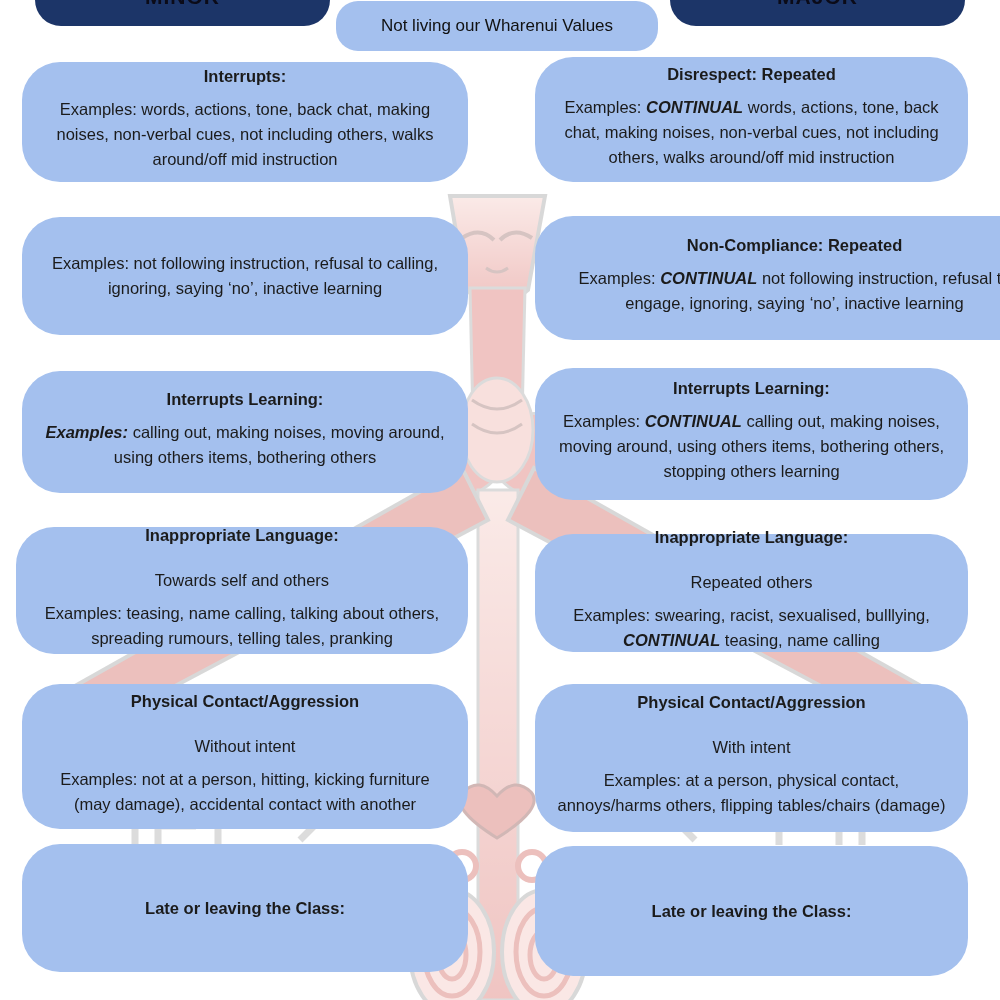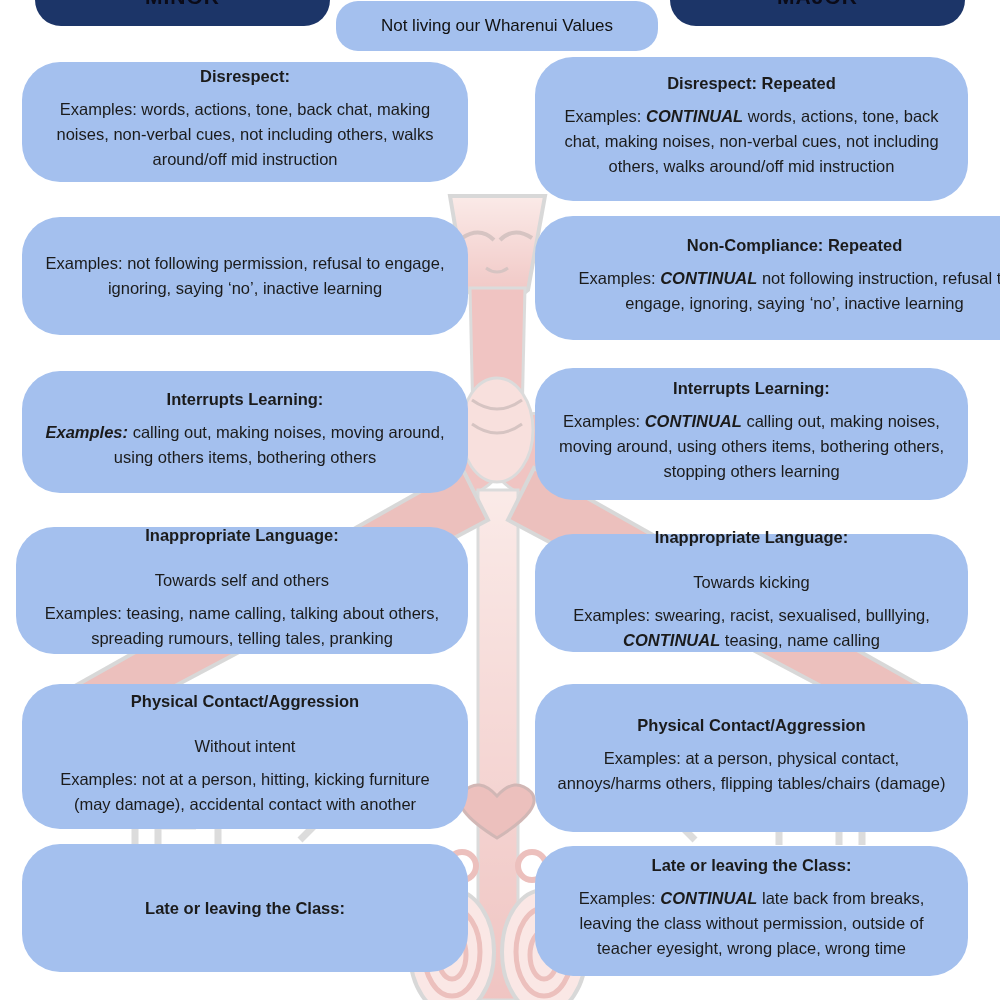--- a/index.html
+++ b/index.html
@@ -94,33 +94,33 @@
   <span>MINOR</span>
 </div>
 <div class="title-pill" style="left:336px;top:1px;width:322px;height:50px;">
   <span>Not living our Wharenui Values</span>
 </div>
 <div class="header-pill" style="left:670px;top:-32px;width:295px;height:58px;">
   <span>MAJOR</span>
 </div>
 
 <div class="card" style="left:22px;top:62px;width:446px;height:120px;">
-  <h3 class="card-title">Disrespect:</h3>
+  <h3 class="card-title">Interrupts:</h3>
 
   <p class="card-body"><span>Examples: words, actions, tone, back chat, making noises, non-verbal cues, not including others, walks around/off mid instruction</span></p>
 </div>
-<div class="card" style="left:535px;top:57px;width:433px;height:144px;">
+<div class="card" style="left:535px;top:57px;width:433px;height:125px;">
   <h3 class="card-title">Disrespect: Repeated</h3>
 
   <p class="card-body"><span>Examples: </span><span class="b">CONTINUAL</span><span> words, actions, tone, back chat, making noises, non-verbal cues, not including others, walks around/off mid instruction</span></p>
 </div>
 
 <div class="card" style="left:22px;top:217px;width:446px;height:118px;">
 
-  <p class="card-body"><span>Examples: not following permission, refusal to engage, ignoring, saying ‘no’, inactive learning</span></p>
+  <p class="card-body"><span>Examples: not following instruction, refusal to calling, ignoring, saying ‘no’, inactive learning</span></p>
 </div>
 <div class="card" style="left:535px;top:216px;width:519px;height:124px;">
   <h3 class="card-title">Non-Compliance: Repeated</h3>
 
   <p class="card-body"><span>Examples: </span><span class="b">CONTINUAL</span><span> not following instruction, refusal to engage, ignoring, saying ‘no’, inactive learning</span></p>
 </div>
 
 <div class="card" style="left:22px;top:371px;width:446px;height:122px;">
   <h3 class="card-title">Interrupts Learning:</h3>
 
@@ -132,35 +132,35 @@
   <p class="card-body"><span>Examples: </span><span class="b">CONTINUAL</span><span> calling out, making noises, moving around, using others items, bothering others, stopping others learning</span></p>
 </div>
 
 <div class="card" style="left:16px;top:527px;width:452px;height:127px;padding:8px 4px;">
   <h3 class="card-title">Inappropriate Language:</h3>
   <div class="card-subtitle">Towards self and others</div>
   <p class="card-body"><span>Examples: teasing, name calling, talking about others, spreading rumours, telling tales, pranking</span></p>
 </div>
 <div class="card" style="left:535px;top:534px;width:433px;height:118px;padding:8px 4px;">
   <h3 class="card-title">Inappropriate Language:</h3>
-  <div class="card-subtitle">Towards kicking</div>
+  <div class="card-subtitle">Repeated others</div>
   <p class="card-body"><span>Examples: swearing, racist, sexualised, bulllying, </span><span class="b">CONTINUAL</span><span> teasing, name calling</span></p>
 </div>
 
 <div class="card" style="left:22px;top:684px;width:446px;height:145px;">
   <h3 class="card-title">Physical Contact/Aggression</h3>
   <div class="card-subtitle">Without intent</div>
   <p class="card-body"><span>Examples: not at a person, hitting, kicking furniture (may damage), accidental contact with another</span></p>
 </div>
 <div class="card" style="left:535px;top:684px;width:433px;height:148px;">
   <h3 class="card-title">Physical Contact/Aggression</h3>
+  <div class="card-subtitle">With intent</div>
   <p class="card-body"><span>Examples: at a person, physical contact, annoys/harms others, flipping tables/chairs (damage)</span></p>
 </div>
 
 <div class="card" style="left:22px;top:844px;width:446px;height:128px;">
   <h3 class="card-title">Late or leaving the Class:</h3>
 
 </div>
 <div class="card" style="left:535px;top:846px;width:433px;height:130px;">
   <h3 class="card-title">Late or leaving the Class:</h3>
 
-  <p class="card-body"><span>Examples: </span><span class="b">CONTINUAL</span><span> late back from breaks, leaving the class without permission, outside of teacher eyesight, wrong place, wrong time</span></p>
 </div>
 
 </body></html>

